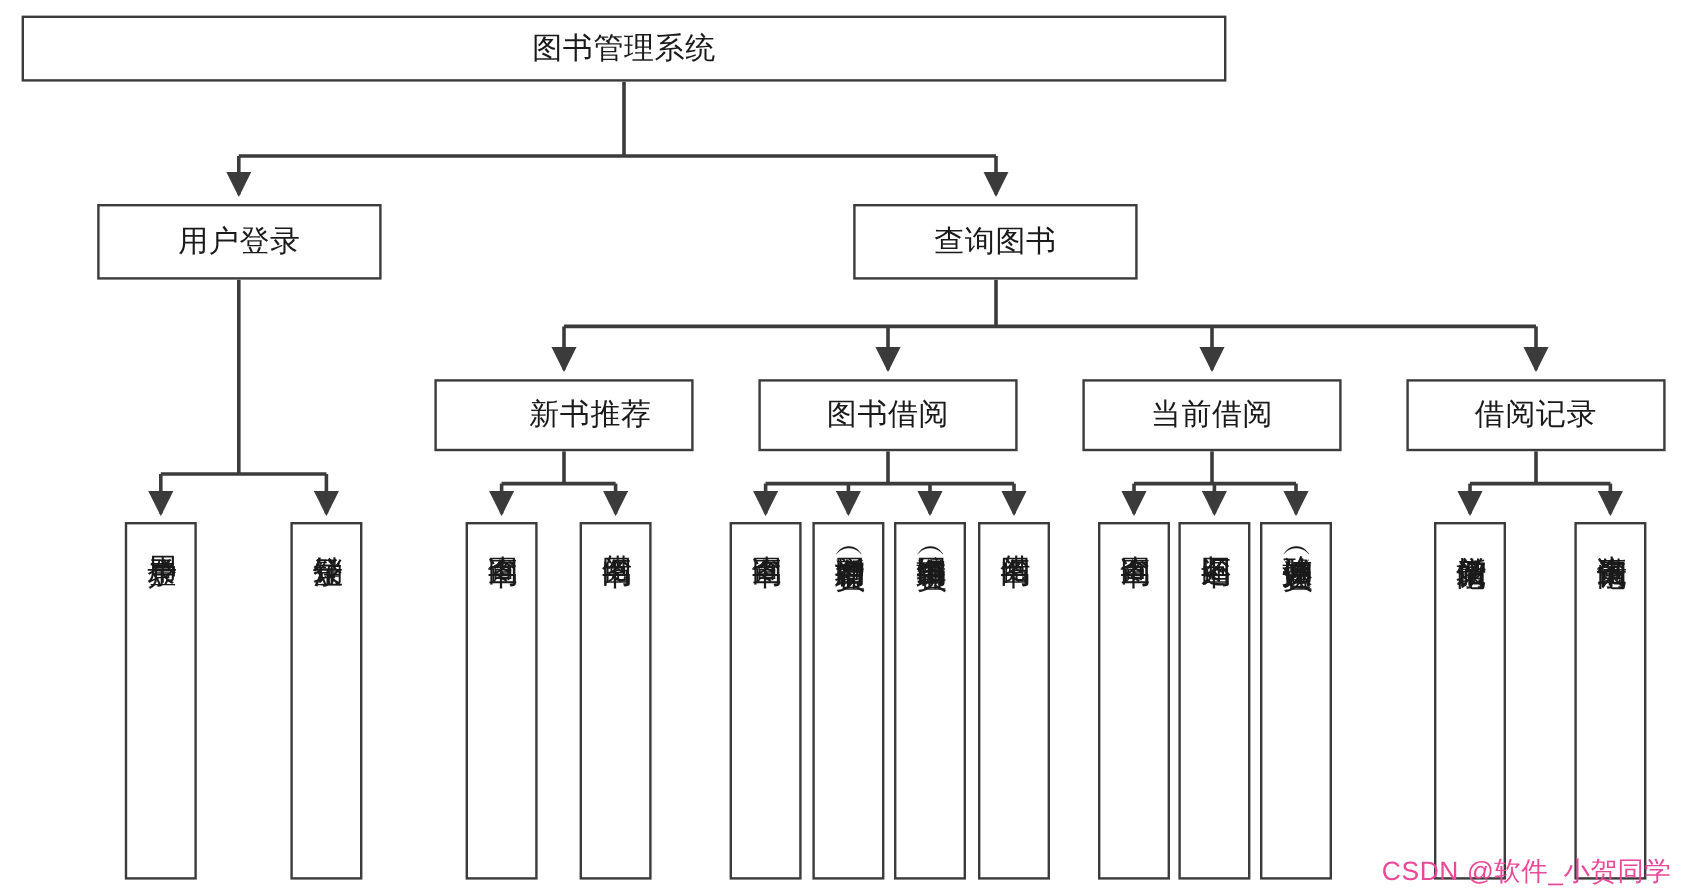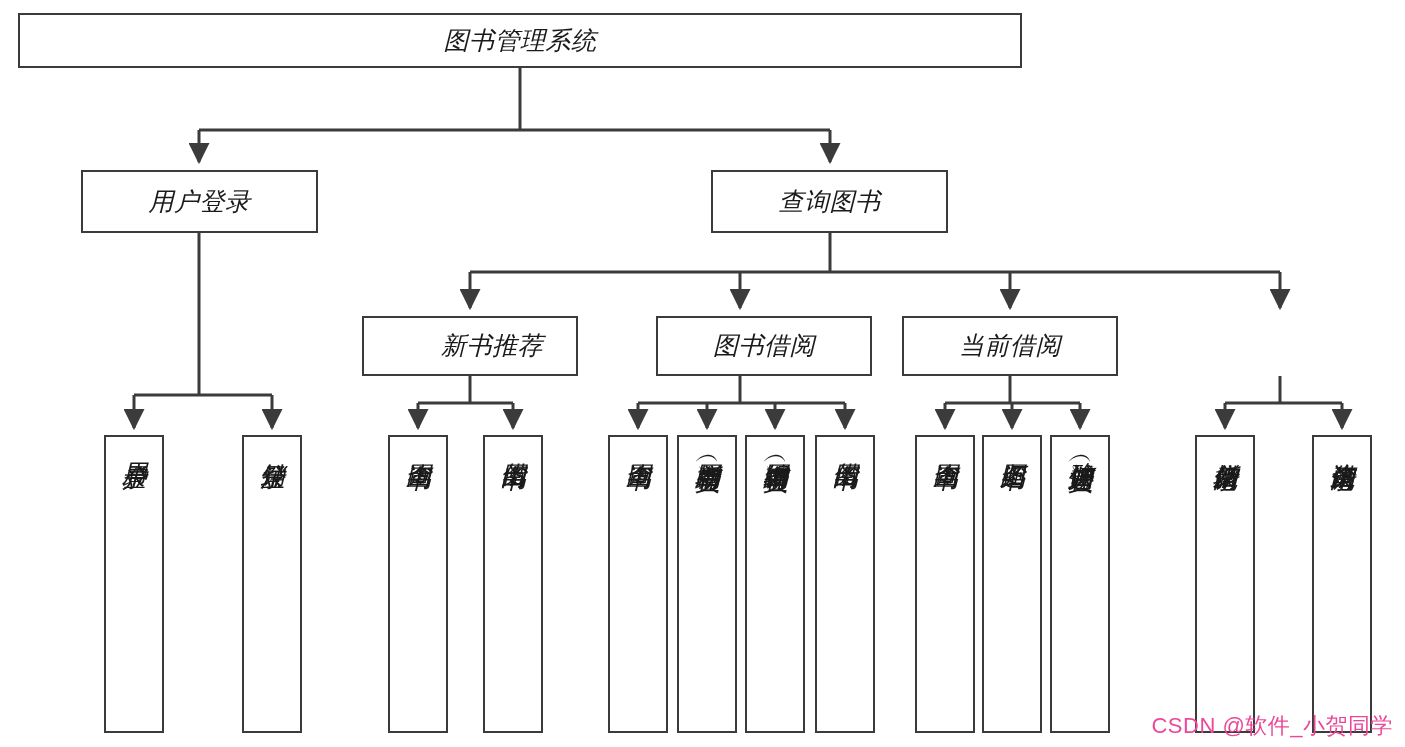--- a/index.html
+++ b/index.html
@@ -30,21 +30,20 @@
     background: #ffffff;
     display: flex;
     align-items: center;
     justify-content: center;
     color: #1a1a1a;
   }
   .node .label {
     display: block;
     line-height: 1.18;
     white-space: nowrap;
-    font-style: italic;
   }
   .node.horiz .label {
     font-size: 25px;
     letter-spacing: 0.5px;
   }
   .node.root .label {
     font-size: 25px;
   }
   .node.vert {
     align-items: flex-start;
@@ -133,28 +132,31 @@
   </div>
 
   <div class="node horiz" style="left:711px; top:170px; width:237px; height:63px;">
     <span class="label">查询图书</span>
   </div>
 
   <div class="node horiz" style="left:362px; top:316px; width:216px; height:60px;padding-left:44px;">
     <span class="label">新书推荐</span>
   </div>
 
-  <div class="node horiz" style="left:632px; top:316px; width:216px; height:60px;margin-left:24px;">
+  <div class="node horiz" style="left:632px; top:316px; width:216px; height:60px;">
     <span class="label">图书借阅</span>
   </div>
 
   <div class="node horiz" style="left:902px; top:316px; width:216px; height:60px;">
     <span class="label">当前借阅</span>
   </div>
 
+  <div class="node horiz" style="left:1172px; top:316px; width:216px; height:60px;">
+    <span class="label">借阅记录</span>
+  </div>
 
   <div class="node vert" style="left:104px; top:435px; width:60px; height:298px;">
     <span class="label">用户登录</span>
   </div>
 
   <div class="node vert" style="left:242px; top:435px; width:60px; height:298px;">
     <span class="label">注销登录</span>
   </div>
 
   <div class="node vert" style="left:388px; top:435px; width:60px; height:298px;">

